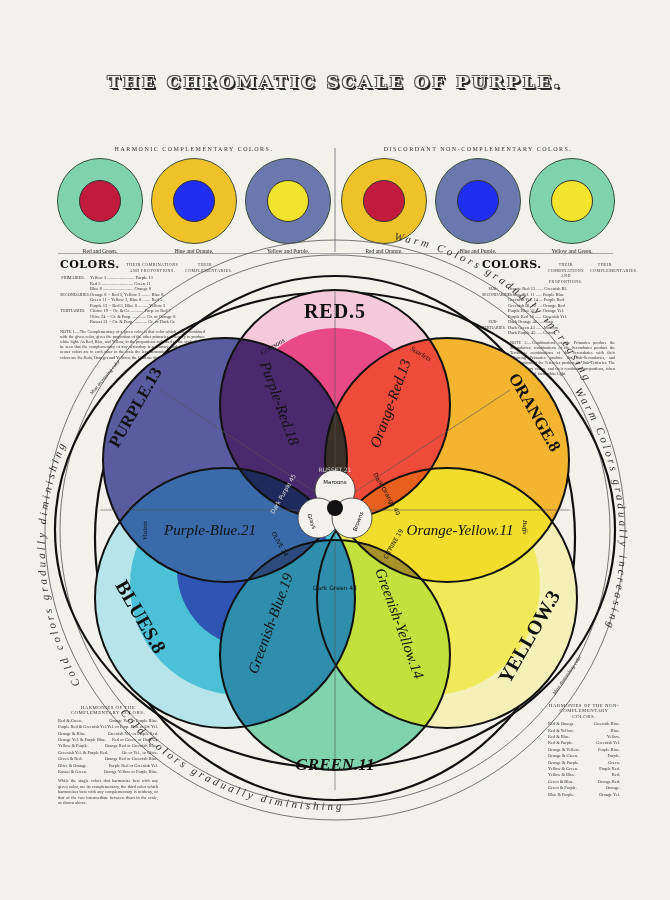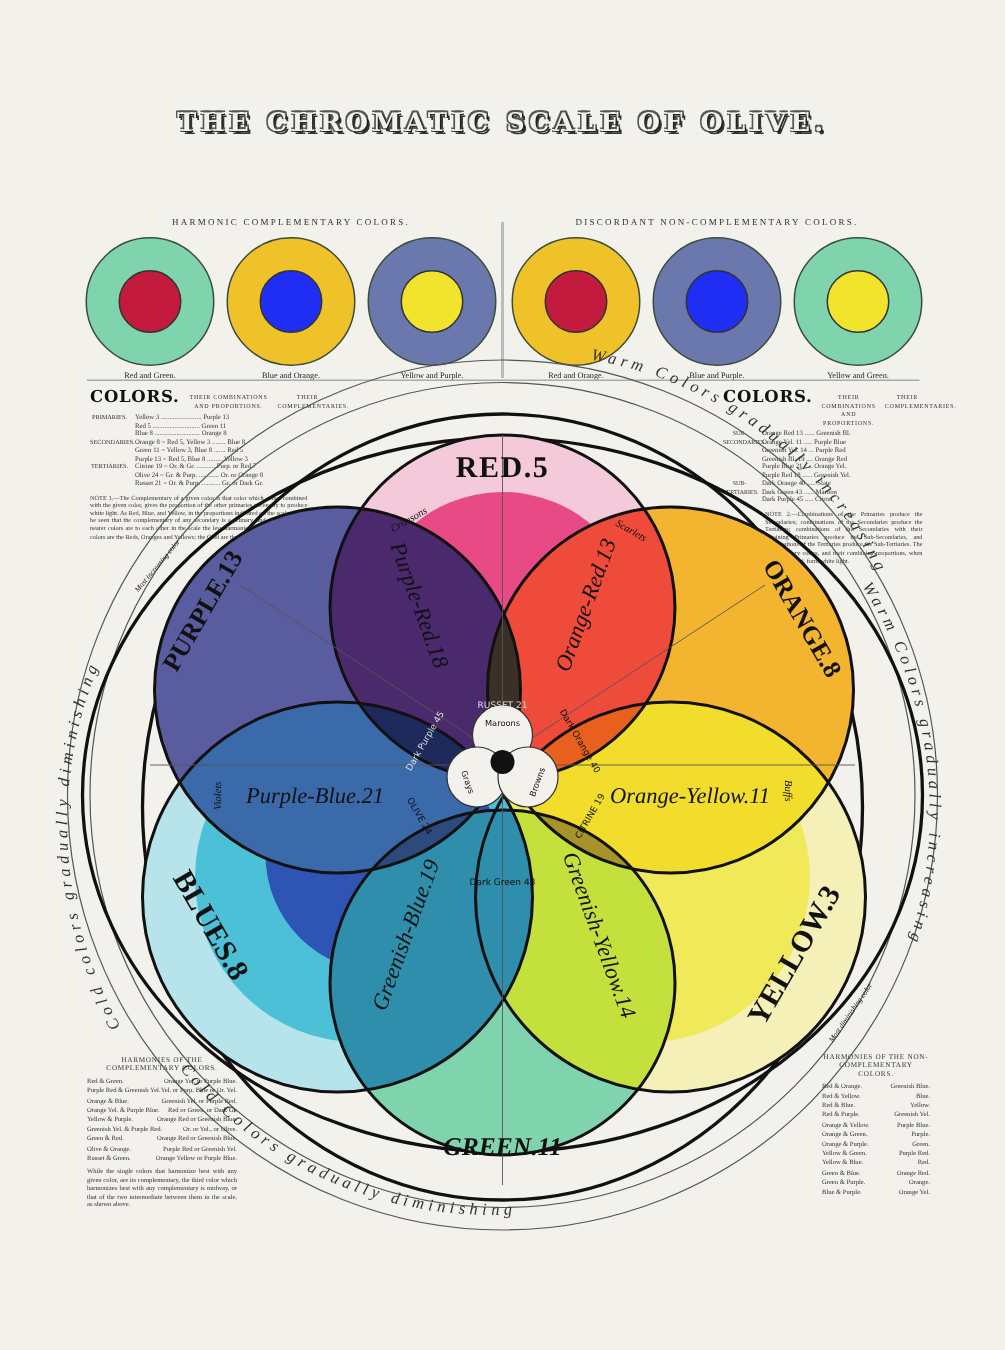--- a/index.html
+++ b/index.html
@@ -19,21 +19,21 @@
   .legend-box .colhead { font-size:4px; letter-spacing:0.5px; text-align:center; }
   .legend-box .note { margin-top:4px; text-align:justify; font-size:4.2px; line-height:5.2px; }
   .harm-box { position:absolute; font-size:4.4px; line-height:5.4px; color:#333; }
   .harm-box .hh { text-align:center; font-size:4.8px; letter-spacing:0.5px; margin-bottom:2px; }
   .harm-row { display:flex; justify-content:space-between; border-bottom:1px dotted transparent; }
   svg.wheel { position:absolute; left:0; top:0; }
 </style>
 </head>
 <body>
 
-<div class="title">THE CHROMATIC SCALE OF OLIVE.</div>
+<div class="title">THE CHROMATIC SCALE OF PURPLE.</div>
 
 <div class="swatch-section" style="left:56px;">
   <div class="swatch-head">HARMONIC COMPLEMENTARY COLORS.</div>
   <div class="swatch-row">
     <div class="swatch">
       <div class="ring" style="background:#7fd3ad;">
           <div class="core" style="background:#c21b3e;"></div>
         </div>
       <div class="swatch-label">Red and Green.</div>
     </div>

